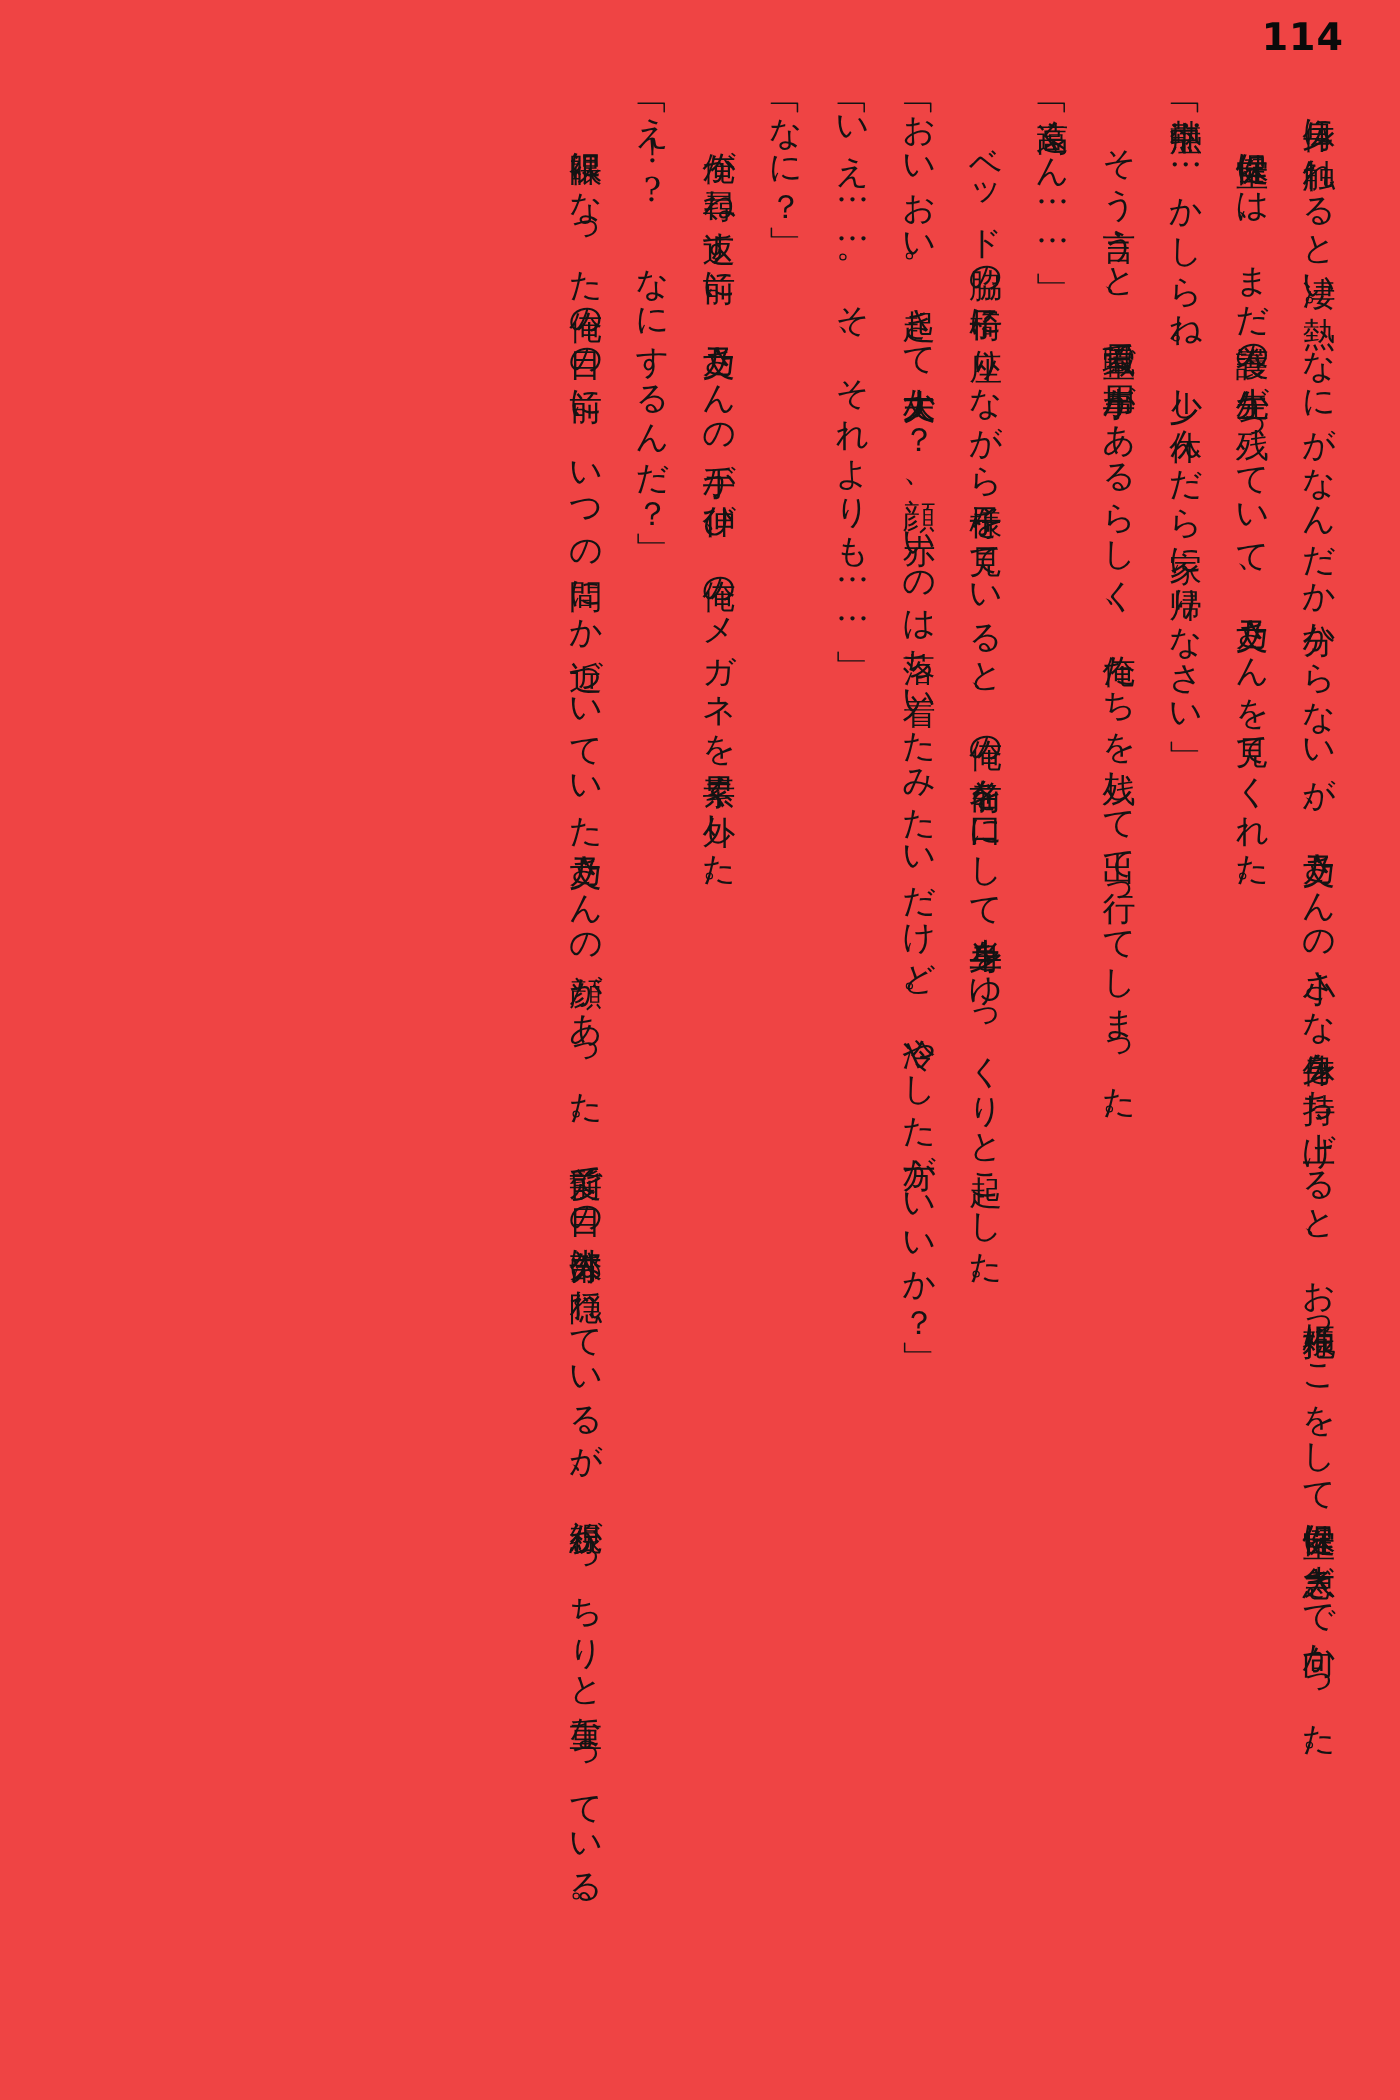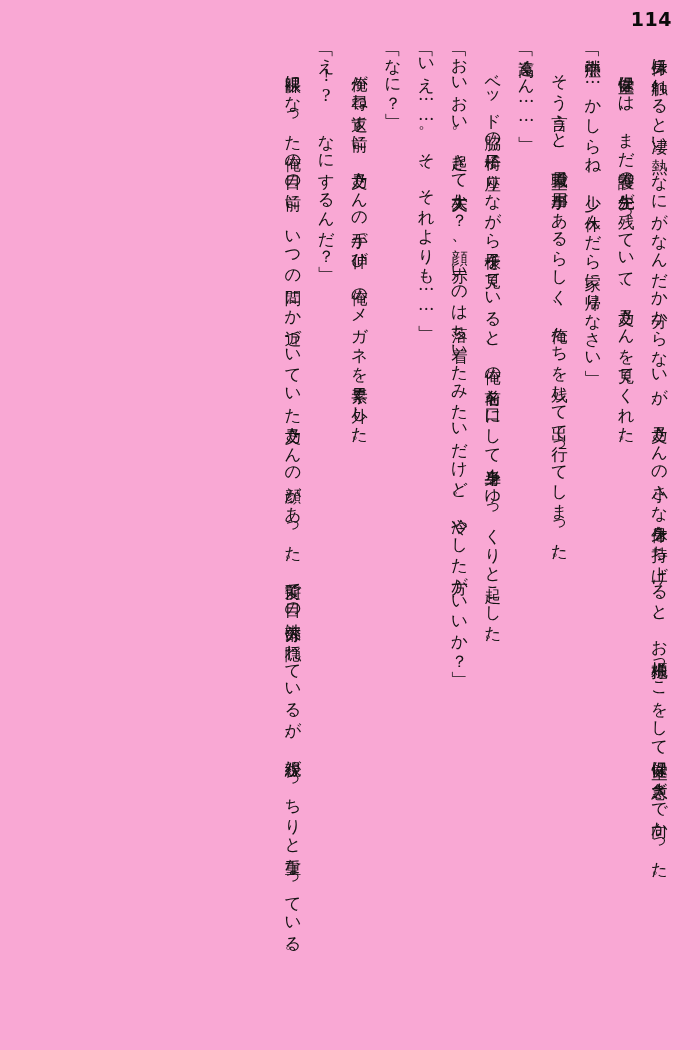--- a/index.html
+++ b/index.html
@@ -13,21 +13,21 @@
     font-family: "DejaVu Serif", "Liberation Serif", serif;
     color: #111111;
     position: relative;
     overflow: hidden;
   }
   .page {
     position: relative;
     width: 700px;
     height: 1050px;
     box-sizing: border-box;
-    background: #f9a8d4;
+    background: #ef4444;
   }
   .page-number {
     position: absolute;
     top: 8px;
     right: 28px;
     font-family: "DejaVu Sans", "Liberation Sans", sans-serif;
     font-size: 19px;
     font-weight: bold;
     letter-spacing: 0.5px;
     color: #0a0a0a;

